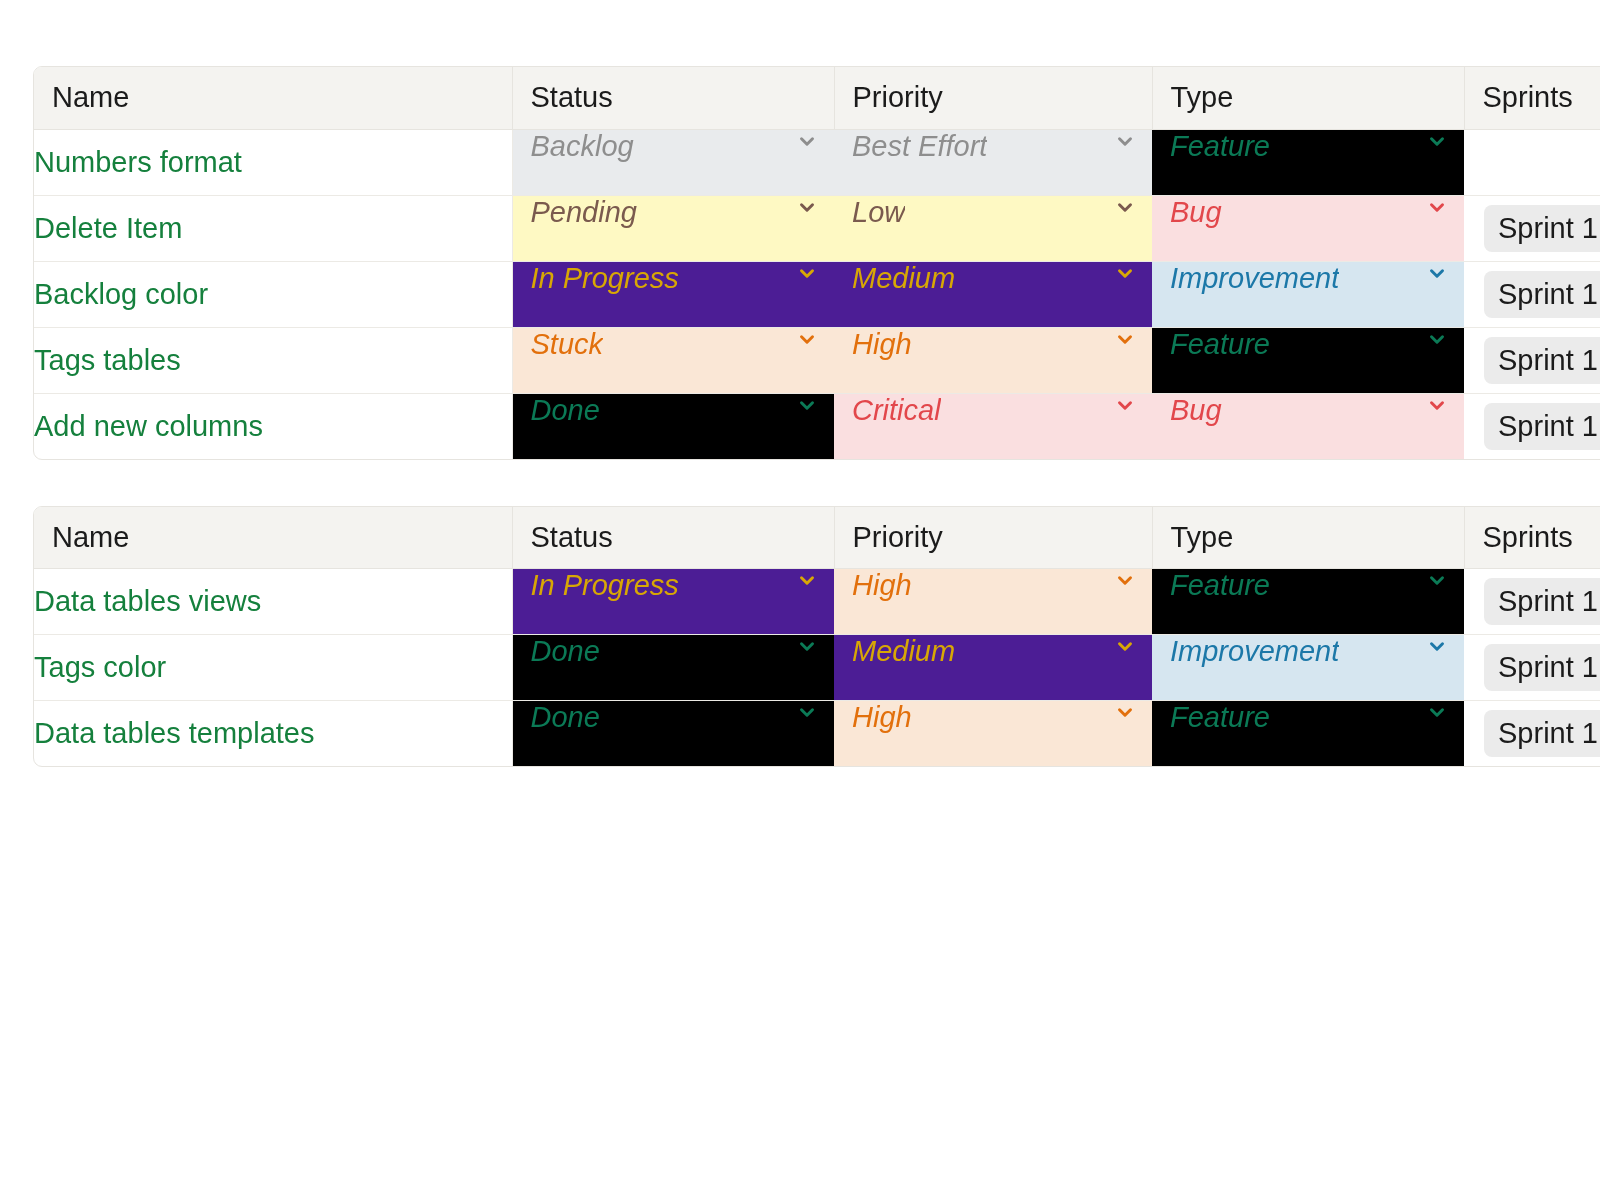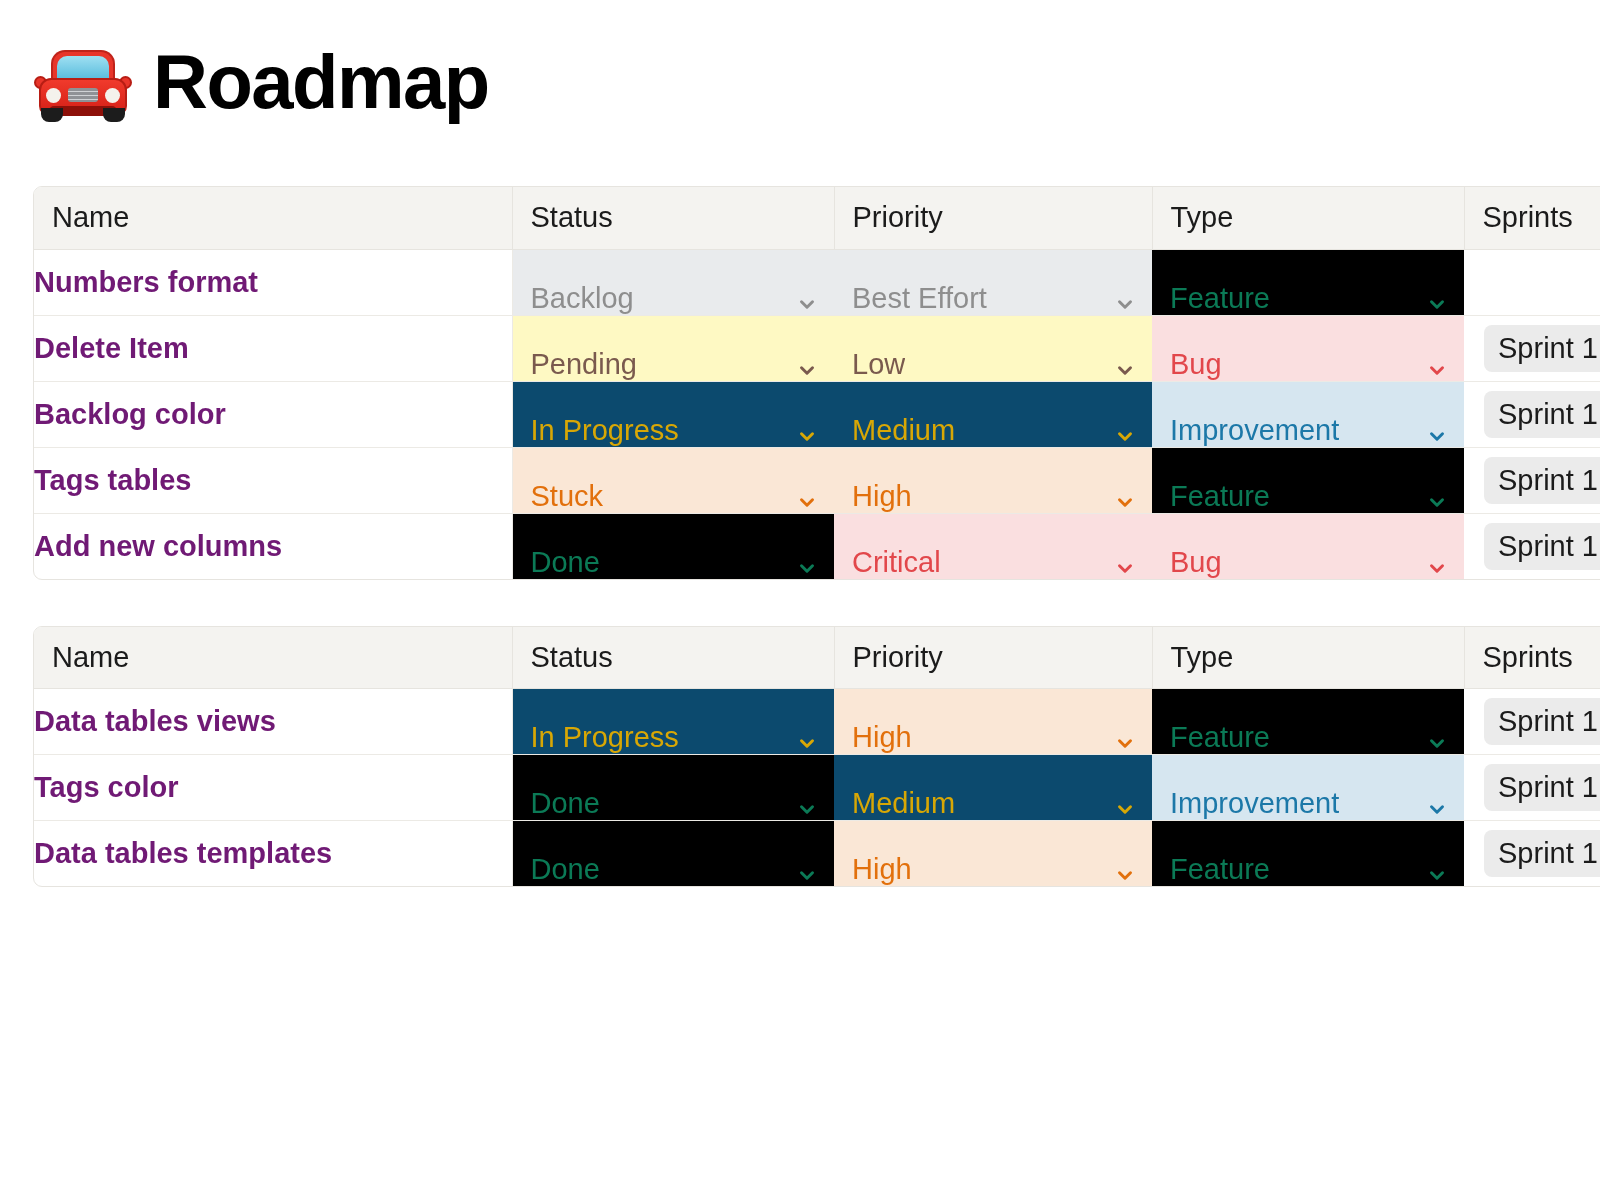--- a/index.html
+++ b/index.html
@@ -148,54 +148,55 @@
 
   table.grid tbody td {
     height: 65px;
     padding: 0;
     vertical-align: middle;
     font-size: 29px;
     overflow: hidden;
   }
 
   td.name-cell {
-    font-weight: bold;
-    color: #701a75;
+    font-weight: normal;
+    color: #15803d;
     padding: 0 18px;
     border-right: 1px solid #eceae5;
     white-space: nowrap;
   }
 
   
   td.sel-cell { padding: 0; }
   .sel {
     display: flex;
-    align-items: flex-end;
+    align-items: flex-start;
     justify-content: space-between;
     height: 65px;
     padding: 0 16px 0 18px;
     gap: 4px;
+    font-style: italic;
   }
   .sel .sel-label {
     white-space: nowrap;
     overflow: hidden;
     text-overflow: clip;
   }
   .chev {
     flex: 0 0 auto;
     width: 22px;
     height: 22px;
     display: block;
   }
   .chev svg { display: block; width: 22px; height: 22px; }
 
   
   .opt-grey   { background: #e9ebed; color: #8e8e8e; }
   .opt-brown  { background: #fef9c3; color: #7a5a4e; }
-  .opt-amber  { background: #0c4a6e; color: #d8a705; }
+  .opt-amber  { background: #4c1d95; color: #d8a705; }
   .opt-orange { background: #fae7d6; color: #e2700c; }
   .opt-green  { background: #000000; color: #0b7a56; }
   .opt-red    { background: #fadfe0; color: #e2474b; }
   .opt-blue   { background: #d6e6f0; color: #1c78a8; }
 
   
   td.tags-cell { padding: 0 18px; background: #ffffff; }
   .tags { display: flex; align-items: center; gap: 10px; }
   .tag {
     background: #ebebeb;
@@ -206,38 +207,20 @@
     border-radius: 8px;
     white-space: nowrap;
     margin-left: 20px;
   }
 </style>
 </head>
 <body>
 
 <div class="page">
 
-  <div class="page-title">
-    <span class="title-emoji">
-      <span class="car" aria-hidden="true">
-        <span class="roof"></span>
-        <span class="glass"></span>
-        <span class="mirror-l"></span>
-        <span class="mirror-r"></span>
-        <span class="body"></span>
-        <span class="light-l"></span>
-        <span class="light-r"></span>
-        <span class="grill"></span>
-        <span class="bumper"></span>
-        <span class="wheel-l"></span>
-        <span class="wheel-r"></span>
-      </span>
-    </span>
-    <span class="title-text">Roadmap</span>
-  </div>
 
   <div id="sections-host">
       <div class="section">
         <div class="table-wrap">
           <table class="grid">
             <colgroup>
               <col class="c-name">
               <col class="c-status">
               <col class="c-priority">
               <col class="c-type">

